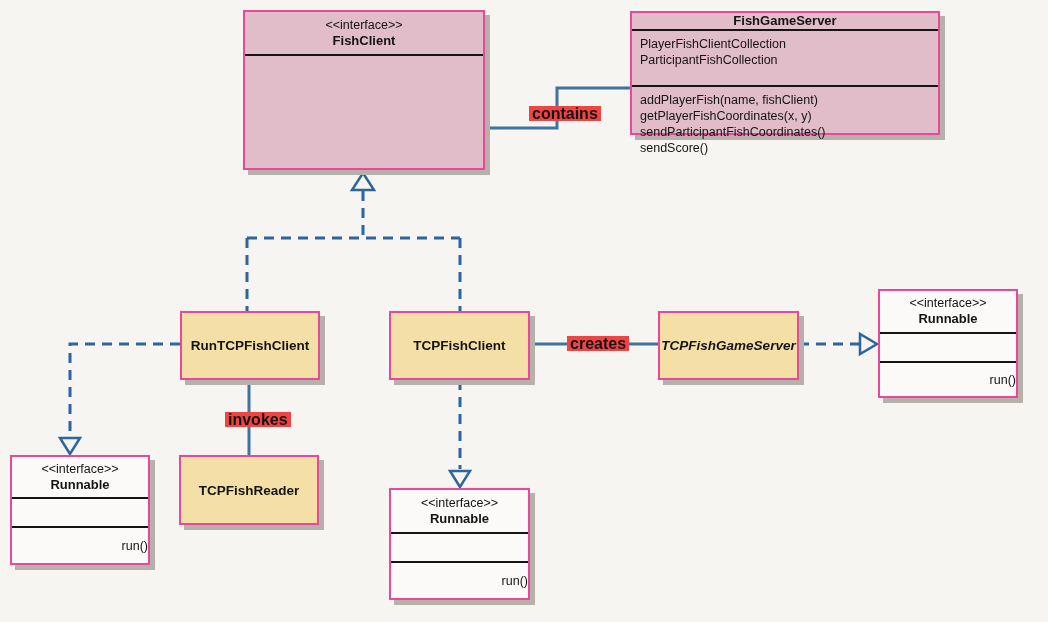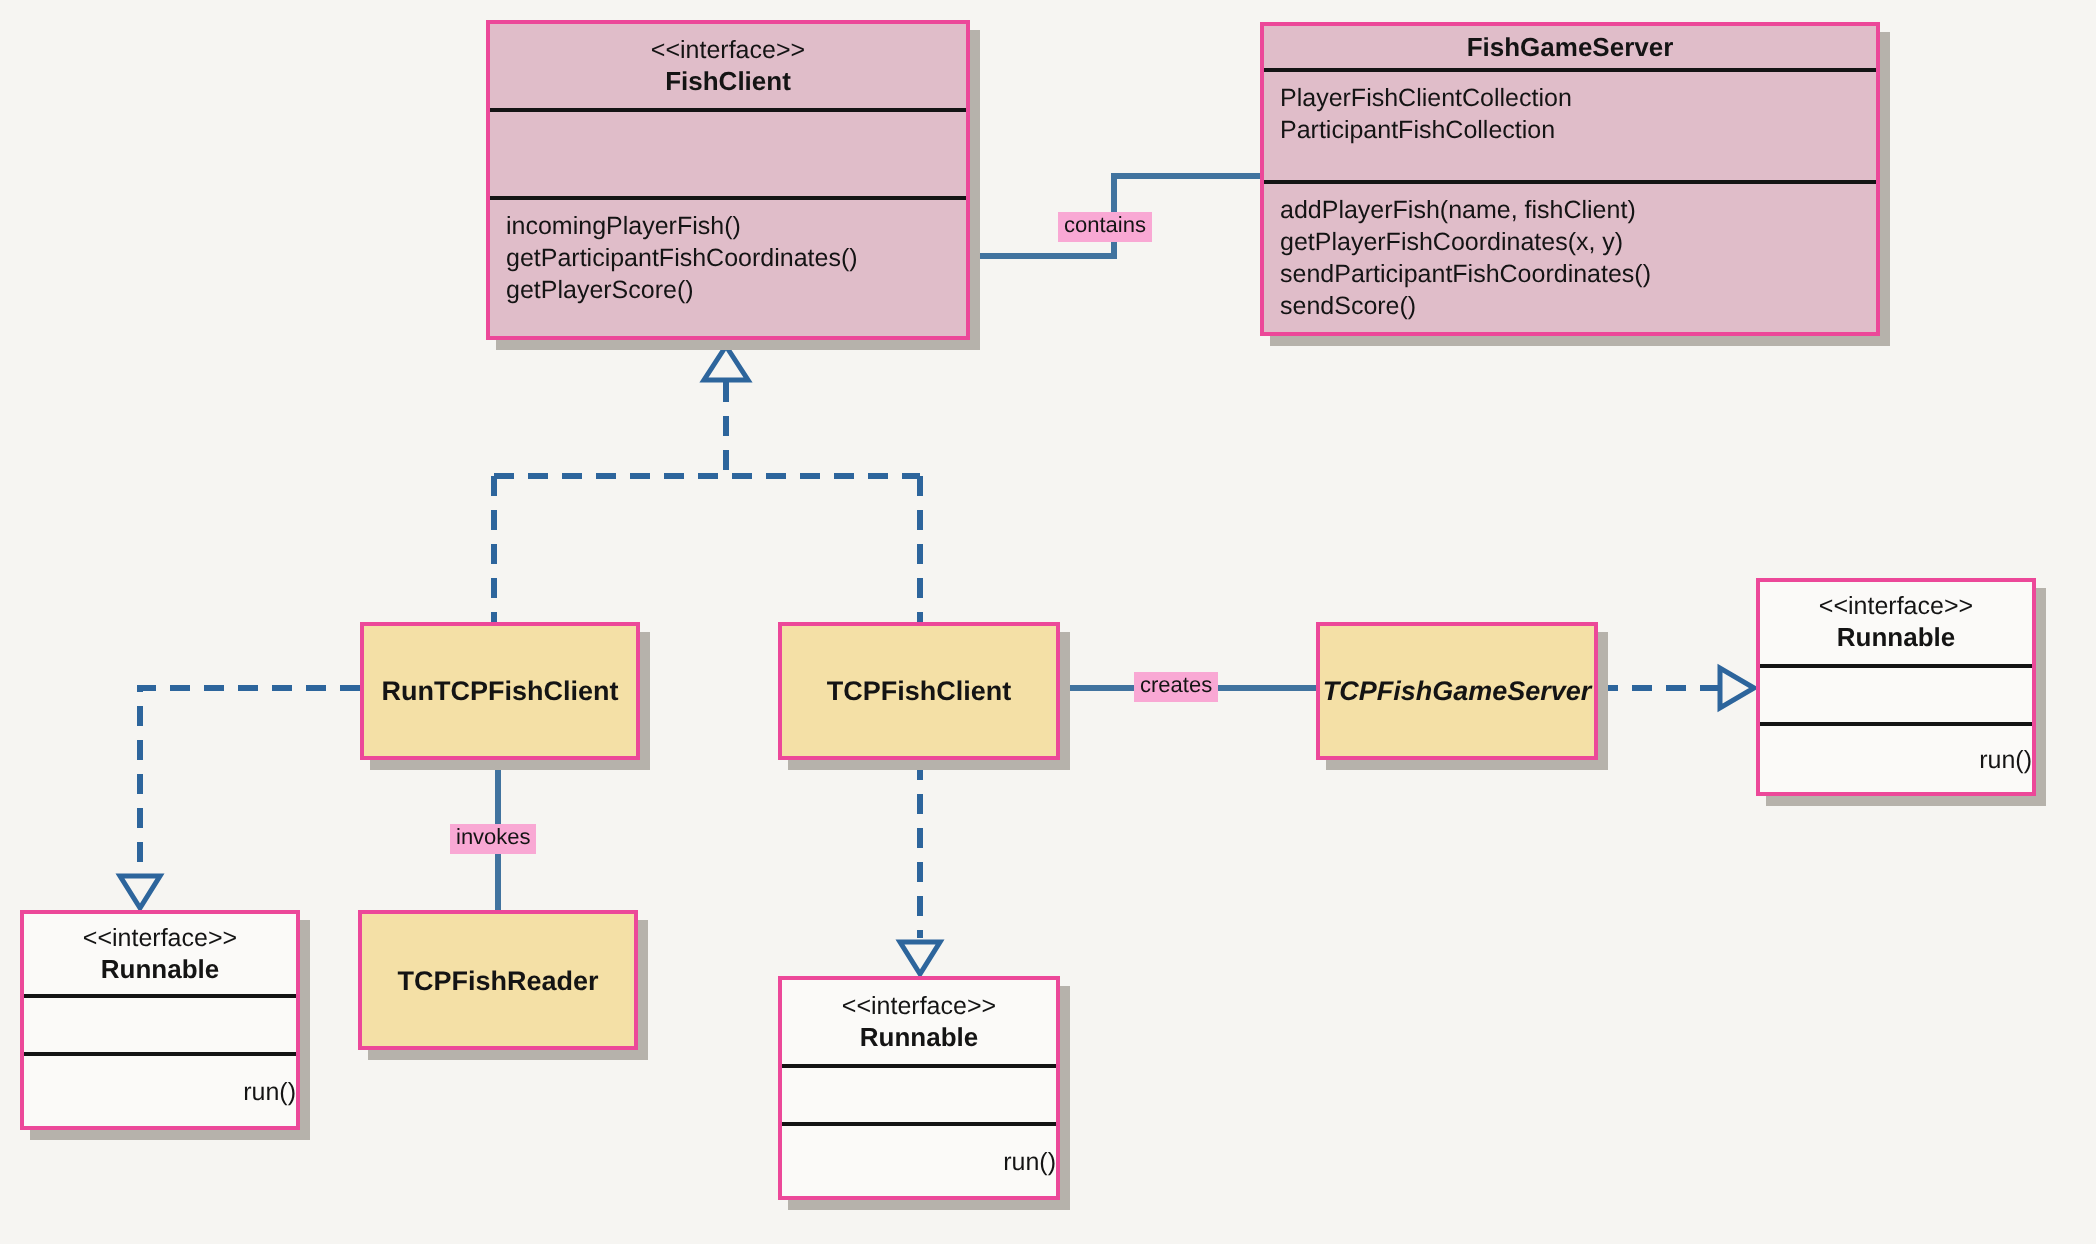--- a/index.html
+++ b/index.html
@@ -22,22 +22,22 @@
   .sec { box-sizing:border-box; }
   .sec + .sec { border-top:2px solid #141414; }
   .title-sec { display:flex; flex-direction:column; align-items:center; justify-content:center; }
   .stereotype { font-size:12.5px; line-height:15px; }
   .cls-name { font-size:13px; font-weight:bold; line-height:16px; }
   .members { padding:5px 8px; font-size:12.5px; line-height:16px; text-align:left; flex:1; }
   .members.centered { display:flex; align-items:center; justify-content:flex-end; padding:0; }
   .simple-box { align-items:center; justify-content:center; }
   .simple-name { font-size:13.5px; font-weight:bold; text-align:left; }
   .edge-label {
-    position:absolute; z-index:3; font-size:11px; line-height:15px;
-    background:#f9a8d4; padding:0 3px; white-space:nowrap;
+    position:absolute; z-index:3; font-size:16px; line-height:15px;
+    background:#ef4444; padding:0 3px; white-space:nowrap;font-weight:bold;
   }
 </style>
 </head>
 <body>
 
 <div class="stage">
 
   <svg class="wires" width="1048" height="622" viewBox="0 0 1048 622">
 
     <path d="M485 128 L557 128 L557 88 L630 88" fill="none" stroke="#41739f" stroke-width="3"></path>
@@ -59,28 +59,23 @@
     <path d="M799 344 L859 344" fill="none" stroke="#2d659c" stroke-width="3" stroke-dasharray="10 7"></path>
     <polygon points="877,344 860,334 860,354" fill="#f6f5f2" stroke="#2d659c" stroke-width="2.5"></polygon>
   </svg>
 
   <div class="uml-box pink" style="left:243px; top:10px; width:242px; height:160px;">
     <div class="sec title-sec" style="height:42px;">
       <div class="stereotype">&lt;&lt;interface&gt;&gt;</div>
       <div class="cls-name">FishClient</div>
     </div>
     <div class="sec" style="height:44px;"></div>
-    <div class="sec members">
-      <div>incomingPlayerFish()</div>
-      <div>getParticipantFishCoordinates()</div>
-      <div>getPlayerScore()</div>
-    </div>
   </div>
 
-  <div class="uml-box pink" style="left:630px; top:11px; width:310px; height:157px;">
+  <div class="uml-box pink" style="left:630px; top:11px; width:310px; height:124px;">
     <div class="sec title-sec" style="height:28px;">
       <div class="cls-name">FishGameServer</div>
     </div>
     <div class="sec members" style="flex:none; height:56px;">
       <div>PlayerFishClientCollection</div>
       <div>ParticipantFishCollection</div>
     </div>
     <div class="sec members">
       <div>addPlayerFish(name, fishClient)</div>
       <div>getPlayerFishCoordinates(x, y)</div>

